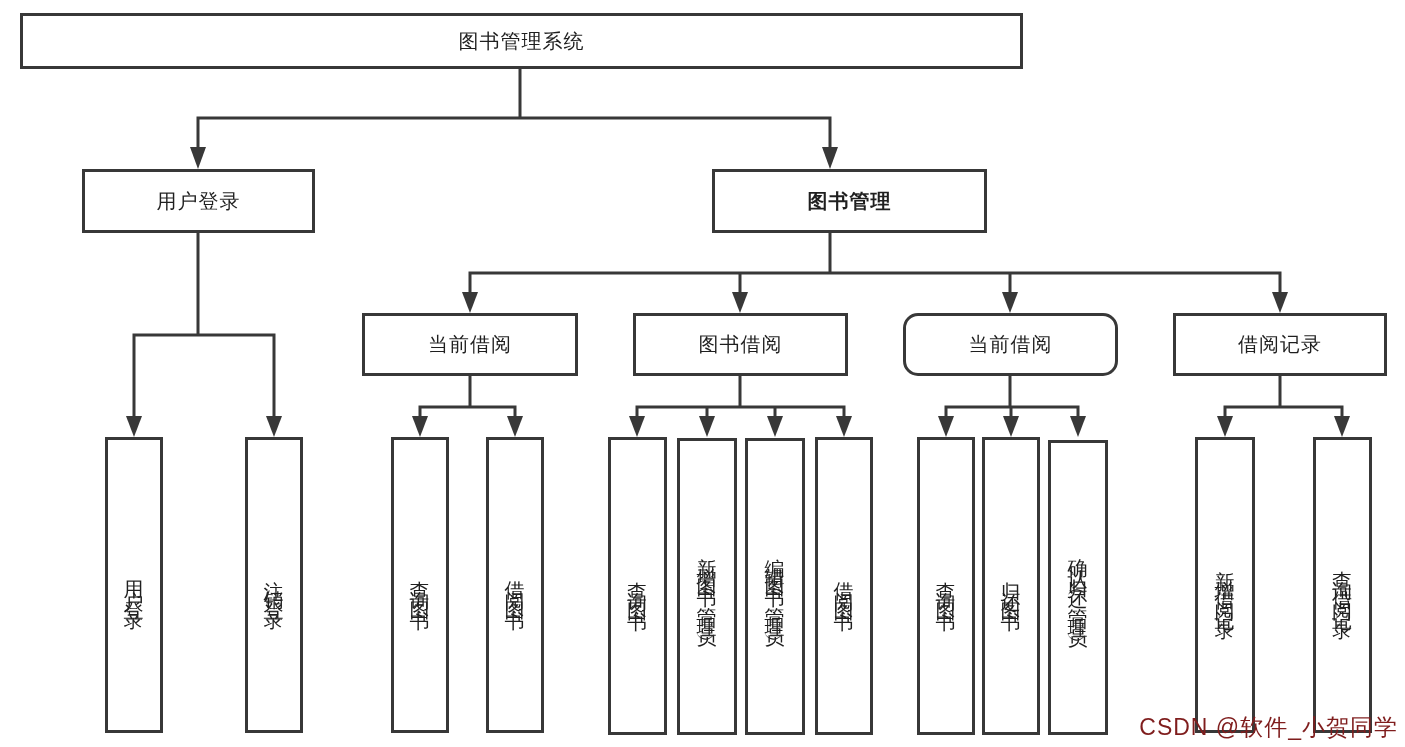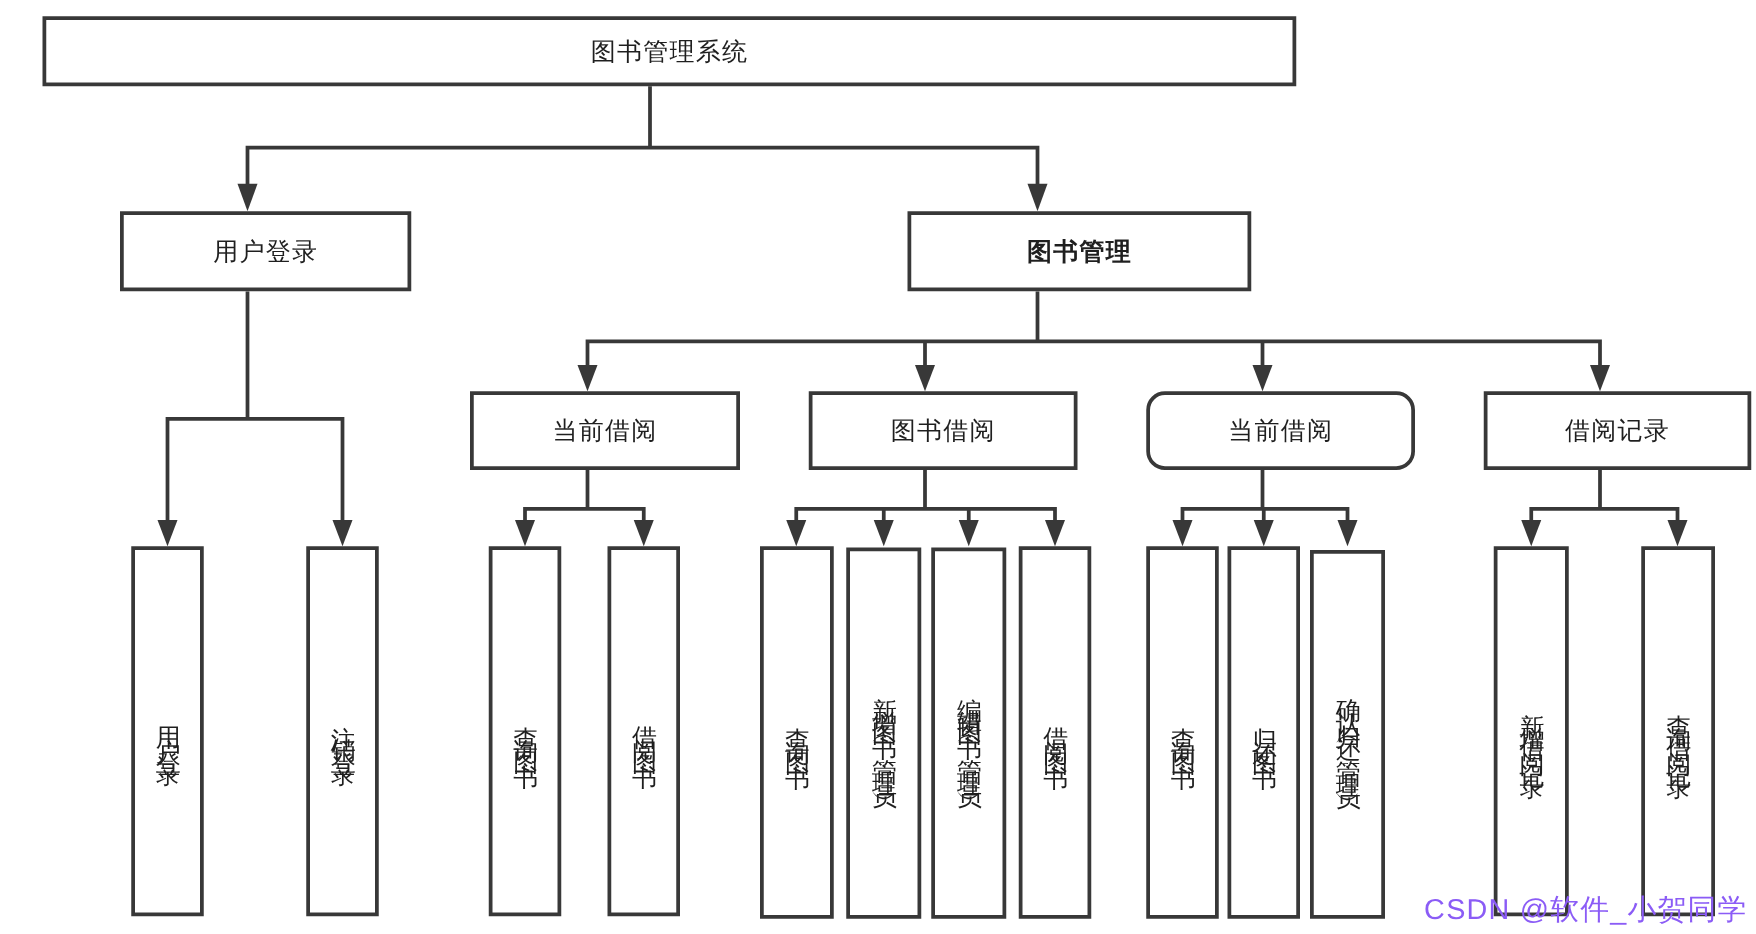--- a/index.html
+++ b/index.html
@@ -25,35 +25,34 @@
     background: #ffffff;
     display: flex;
     align-items: center;
     justify-content: center;
     z-index: 2;
   }
   .hbox {
     font-size: 20px;
     letter-spacing: 1px;
     white-space: nowrap;
-    margin-left: 14px;
   }
   .vbox .vtext {
     writing-mode: vertical-lr;
     font-size: 20px;
     line-height: 1;
     letter-spacing: 10px;
     white-space: nowrap;
   }
   .watermark {
     position: absolute;
     right: 7px;
     bottom: 4px;
     font-size: 23px;
-    color: #8b5cf6;
+    color: #7f1d1d;
     letter-spacing: 1px;
     z-index: 3;
     white-space: nowrap;
   }
 </style>
 </head>
 <body>
 
 <div id="canvas">
 

